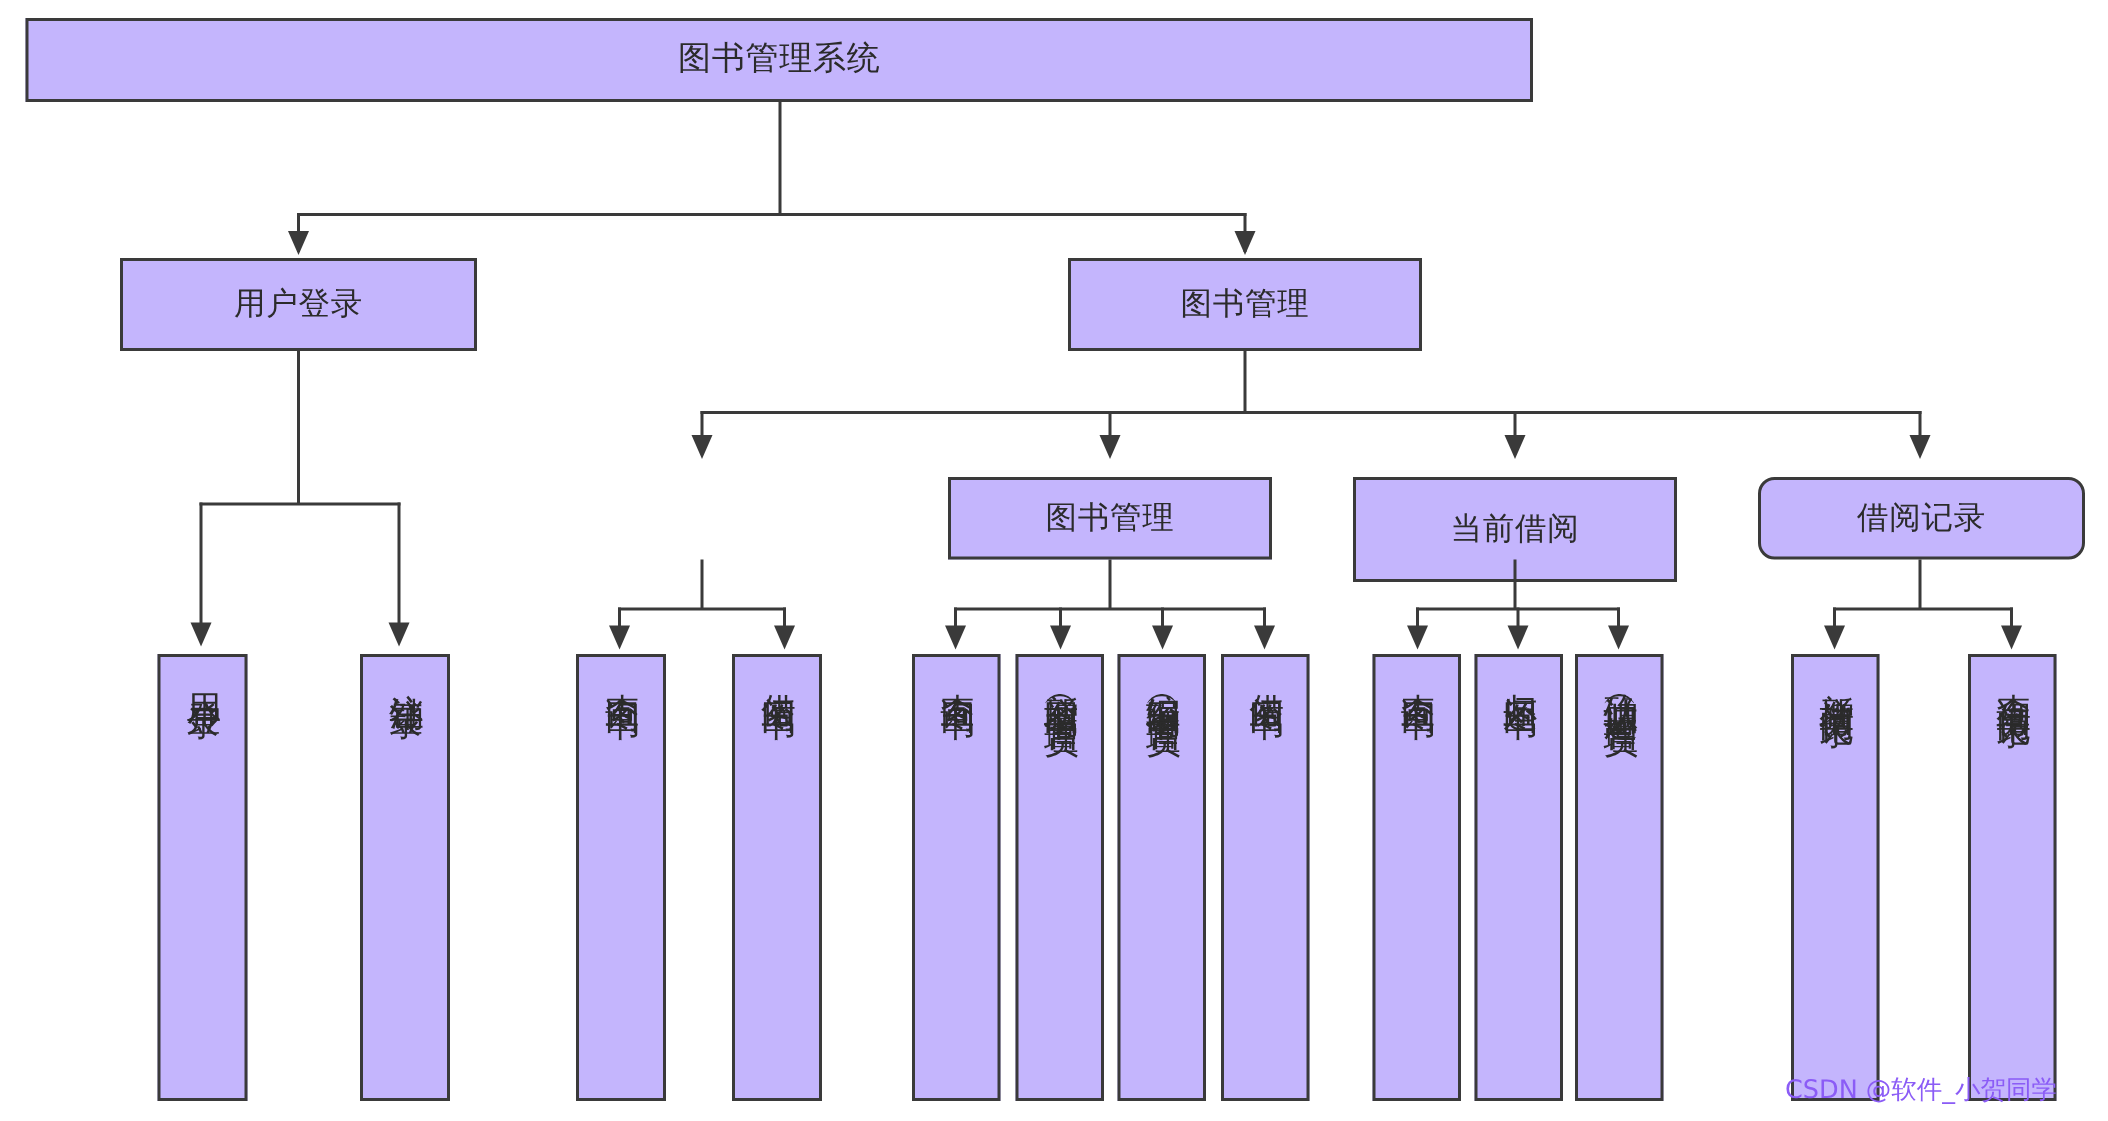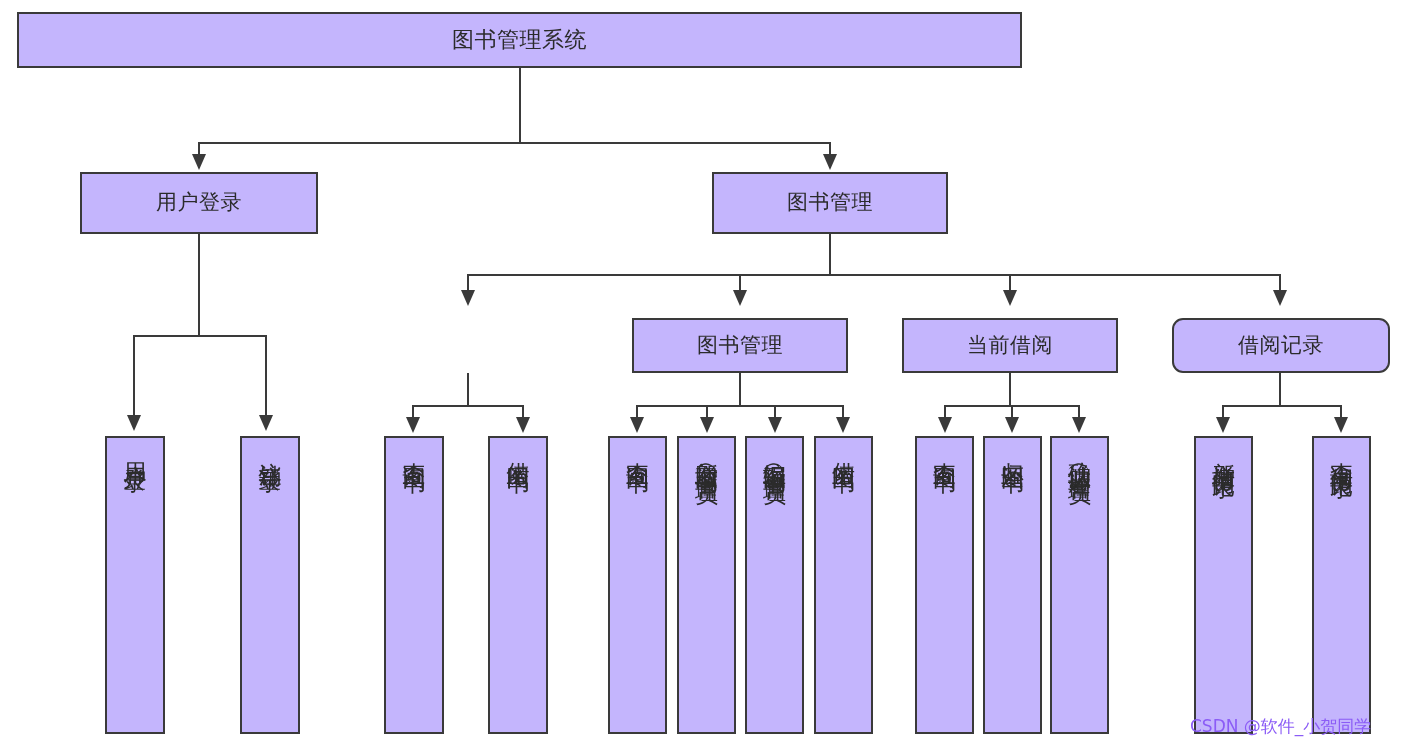--- a/index.html
+++ b/index.html
@@ -112,21 +112,21 @@
   <div class="edge vline" style="left:739px;top:274px;width:2px;height:25px;"></div>
   <div class="arrow" style="left:733px;top:290px;"></div>
   <div class="edge vline" style="left:1009px;top:274px;width:2px;height:25px;"></div>
   <div class="arrow" style="left:1003px;top:290px;"></div>
   <div class="edge vline" style="left:1279px;top:274px;width:2px;height:25px;"></div>
   <div class="arrow" style="left:1273px;top:290px;"></div>
 
   <div class="node horiz" style="left:632px;top:318px;width:216px;height:55px;">
     <span class="node-label">图书管理</span>
   </div>
-  <div class="node horiz" style="left:902px;top:318px;width:216px;height:55px;">
+  <div class="node horiz" style="left:902px;top:318px;width:216px;height:70px;">
     <span class="node-label">当前借阅</span>
   </div>
   <div class="node horiz" style="left:1172px;top:318px;width:218px;height:55px;border-radius:11px;">
     <span class="node-label">借阅记录</span>
   </div>
 
   <div class="edge vline" style="left:467px;top:373px;width:2px;height:33px;"></div>
   <div class="edge hline" style="left:412px;top:405px;width:112px;height:2px;"></div>
   <div class="edge vline" style="left:412px;top:405px;width:2px;height:18px;"></div>
   <div class="arrow" style="left:406px;top:417px;"></div>

